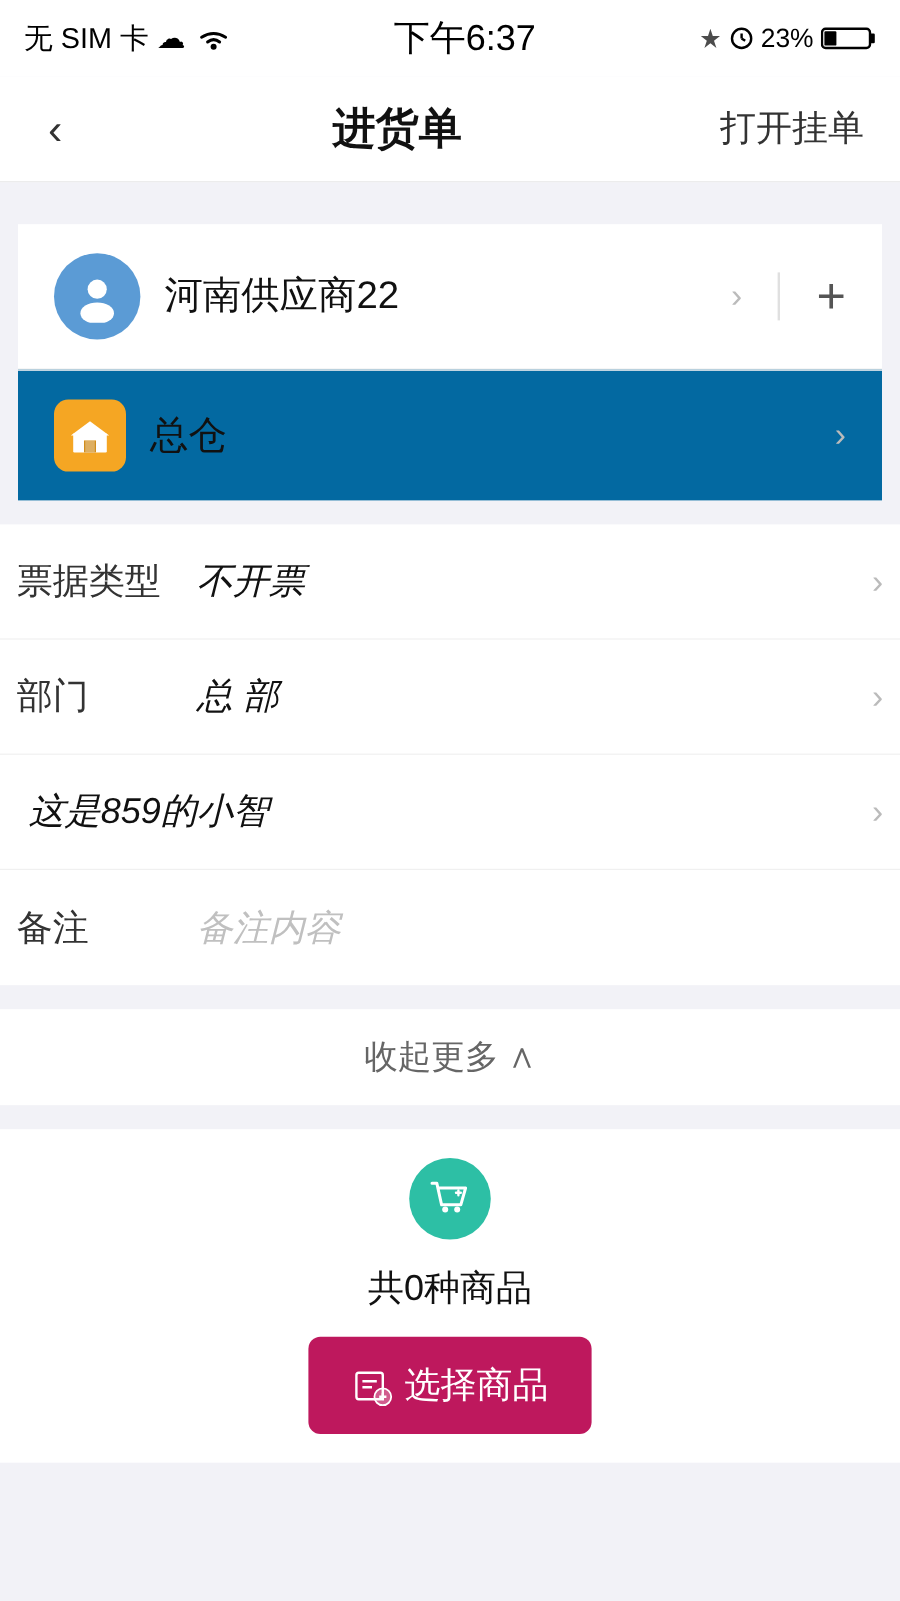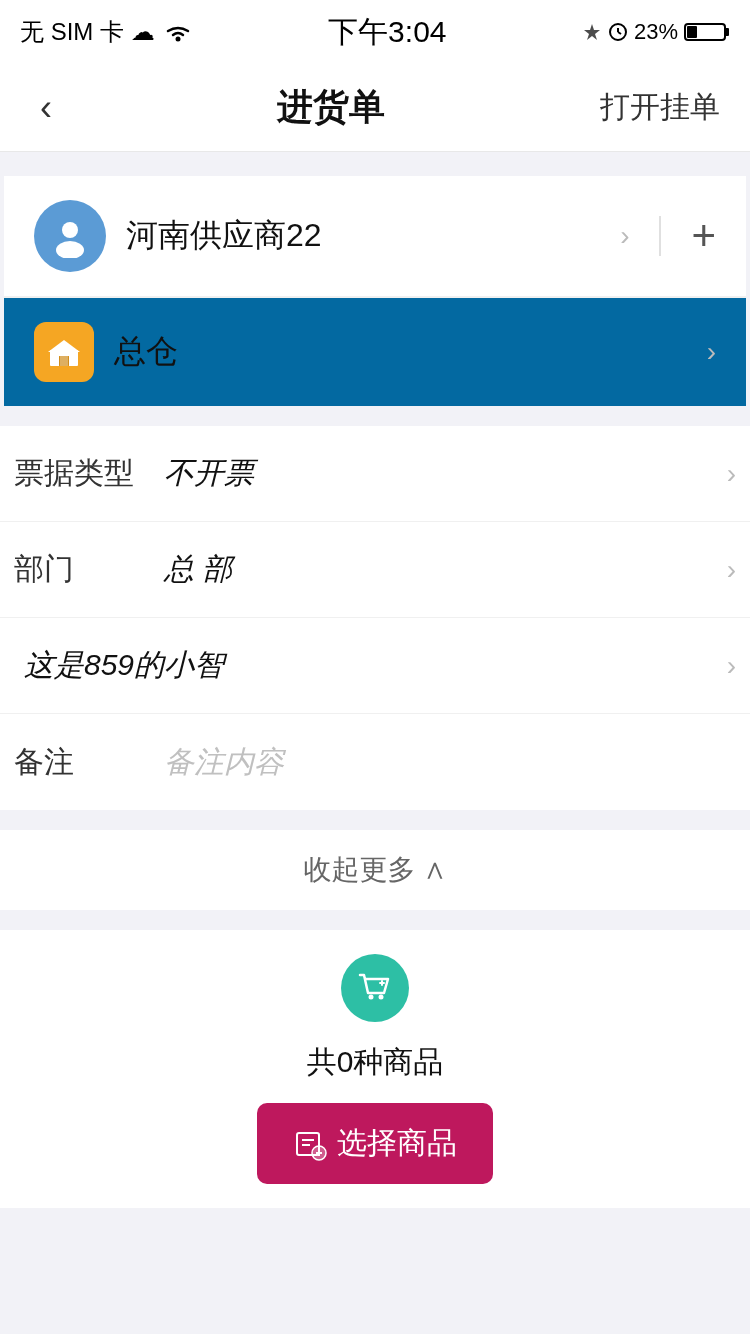--- a/index.html
+++ b/index.html
@@ -59,21 +59,21 @@
 
     
     .section-gap {
       height: 20px;
       background: #f2f2f7;
     }
 
     
     .card {
       background: #fff;
-      margin: 4px;
+      margin: 15px;
     }
 
     
     .supplier-row {
       display: flex;
       align-items: center;
       padding: 24px 30px;
       background: #fff;
       border-bottom: 1px solid #f0f0f0;
     }
@@ -253,21 +253,21 @@
 <div class="status-bar">
   <div class="status-left">
     <span>无 SIM 卡 ☁</span>
     <svg width="30" height="22" viewBox="0 0 30 22">
       <path d="M15 18 Q15 18 15 18" stroke="#000" stroke-width="3" fill="none"></path>
       <path d="M10 14 Q15 10 20 14" stroke="#000" stroke-width="2.5" fill="none" stroke-linecap="round"></path>
       <path d="M5 10 Q15 4 25 10" stroke="#000" stroke-width="2.5" fill="none" stroke-linecap="round"></path>
       <circle cx="15" cy="18" r="2.5" fill="#000"></circle>
     </svg>
   </div>
-  <div class="status-center">下午3:04</div>
+  <div class="status-center">下午6:37</div>
   <div class="status-right">
     <svg width="20" height="20" viewBox="0 0 20 20">
       <path d="M10 2 L12 8 L18 8 L13 12 L15 18 L10 14 L5 18 L7 12 L2 8 L8 8 Z" fill="#000" opacity="0.7"></path>
     </svg>
     <svg width="20" height="20" viewBox="0 0 20 20">
       <circle cx="10" cy="10" r="8" stroke="#000" stroke-width="2" fill="none"></circle>
       <line x1="10" y1="6" x2="10" y2="10" stroke="#000" stroke-width="2"></line>
       <line x1="10" y1="10" x2="13" y2="12" stroke="#000" stroke-width="2"></line>
     </svg>
     <span>23%</span>

